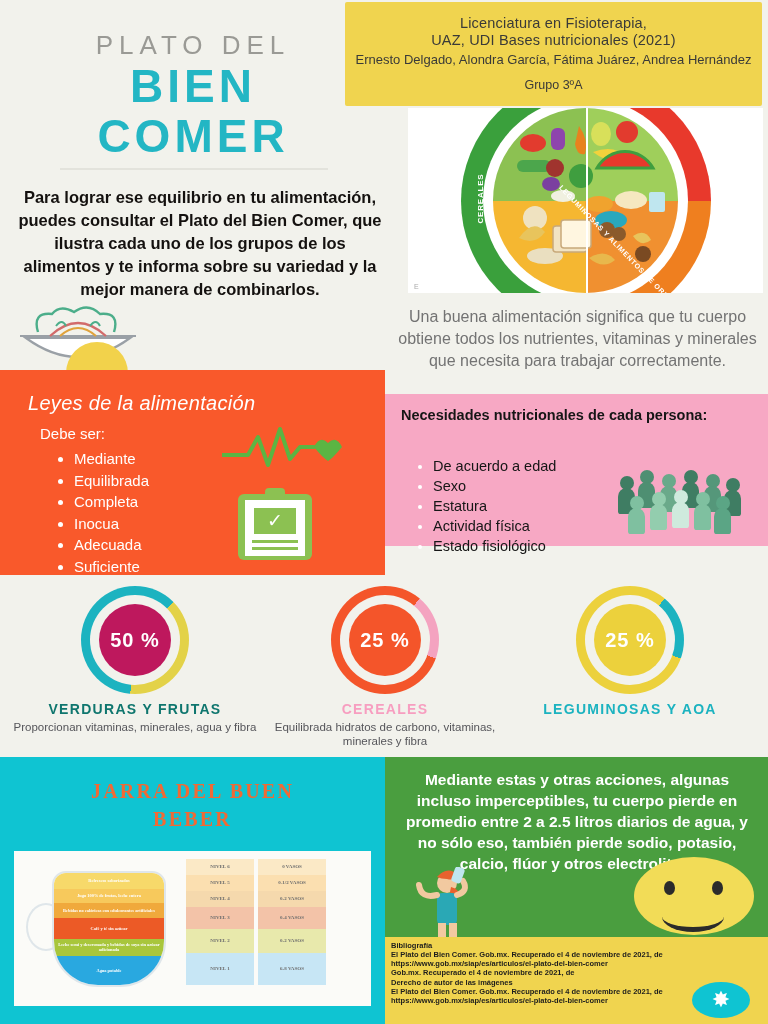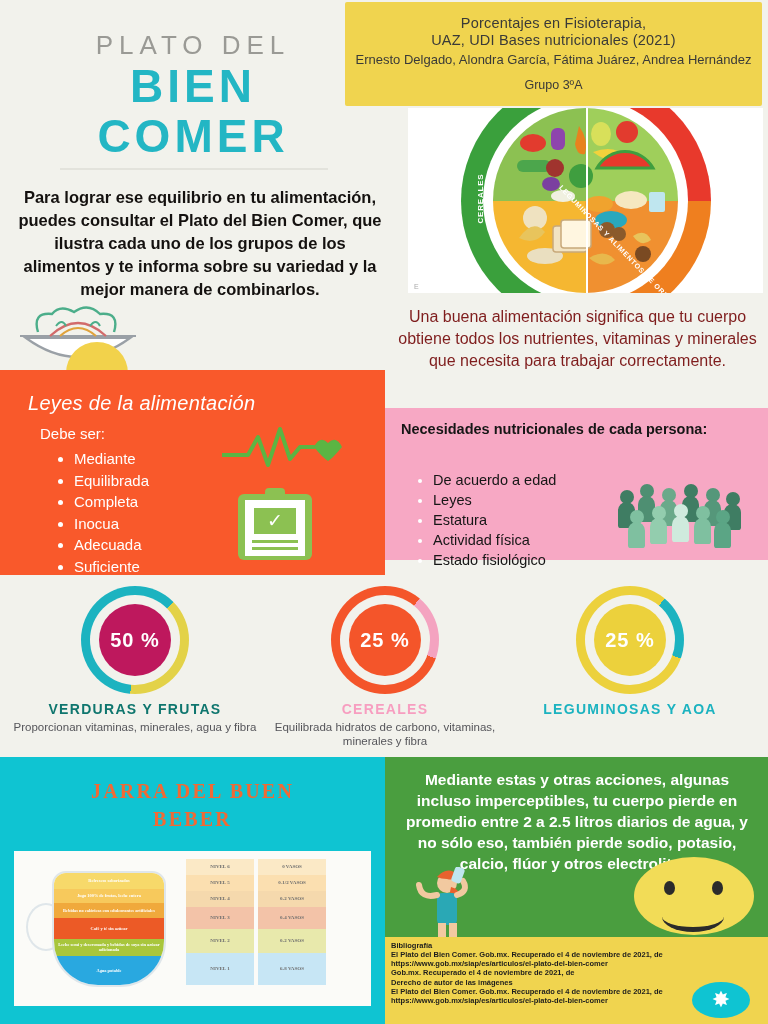--- a/index.html
+++ b/index.html
@@ -68,21 +68,21 @@
     position:absolute;left:0;right:0;text-align:center;color:#fff;
     font-size:9px;font-weight:700;letter-spacing:.8px;
   }
   .rl-left{transform:rotate(-90deg);top:118px;left:-106px;width:250px;font-size:8px;}
   .rl-right{transform:rotate(46deg);top:186px;left:66px;width:220px;font-size:7px;text-align:left;}
   .plate-mark{position:absolute;left:6px;bottom:3px;font-size:7px;color:#aaa;}
 
   
   .right-para{
     position:absolute;left:390px;top:306px;width:375px;
-    font-size:16px;line-height:22px;color:#7f1d1d;text-align:center;
+    font-size:16px;line-height:22px;color:#737373;text-align:center;
   }
 
   
   .orange-panel{
     position:absolute;left:0;top:370px;width:385px;height:205px;background:#f9592b;
   }
   .leyes-title{
     position:absolute;left:28px;top:22px;width:330px;
     color:#fff;font-size:20px;font-style:italic;font-weight:400;letter-spacing:.3px;
   }
@@ -92,21 +92,21 @@
   .cb-body{position:absolute;left:6px;top:6px;width:74px;height:66px;background:#8cc152;border-radius:6px;}
   .cb-paper{position:absolute;left:13px;top:12px;width:60px;height:56px;background:#fff;}
   .cb-clip{position:absolute;left:33px;top:0;width:20px;height:12px;background:#8cc152;border-radius:4px;}
   .cb-check{position:absolute;left:22px;top:20px;width:42px;height:26px;background:#8cc152;
     color:#fff;font-size:19px;line-height:26px;text-align:center;}
   .cb-line{position:absolute;left:20px;width:46px;height:3px;background:#8cc152;}
   .ecg{position:absolute;left:222px;top:55px;width:120px;height:48px;}
 
   
   .pink-panel{
-    position:absolute;left:385px;top:408px;width:383px;height:152px;background:#f7a8c4;
+    position:absolute;left:385px;top:394px;width:383px;height:152px;background:#f7a8c4;
   }
   .pink-title{position:absolute;left:16px;top:12px;width:340px;color:#161616;font-size:14.5px;font-weight:700;line-height:19px;}
   .pink-list{position:absolute;left:24px;top:62px;margin:0;padding-left:24px;color:#161616;font-size:14.5px;line-height:20px;}
   .pink-list li::marker{color:#ffffff;}
   .crowd{position:absolute;right:22px;bottom:14px;width:130px;height:64px;}
   .person{position:absolute;width:17px;}
   .person .h{width:14px;height:14px;border-radius:50%;margin:0 auto;}
   .person .b{width:17px;height:26px;border-radius:9px 9px 3px 3px;margin-top:-2px;}
 
   
@@ -167,21 +167,21 @@
   .biblio-line.url{font-weight:700;}
   .star-badge{position:absolute;right:18px;bottom:6px;width:58px;height:36px;border-radius:50%;
     background:#0fc4d2;display:flex;align-items:center;justify-content:center;color:#fff;font-size:22px;}
 </style>
 </head>
 <body>
 
 <div class="page">
 
   <div class="header-card">
-    <div class="hdr-l1">Porcentajes en Fisioterapia,</div>
+    <div class="hdr-l1">Licenciatura en Fisioterapia,</div>
     <div class="hdr-l1">UAZ, UDI Bases nutricionales (2021)</div>
     <div class="hdr-l2">Ernesto Delgado, Alondra García, Fátima Juárez, Andrea Hernández</div>
     <div class="hdr-l3">Grupo 3ºA</div>
   </div>
 
   <div class="title-wrap">
     <div class="t-small">PLATO DEL</div>
     <div class="t-big">BIEN</div>
     <div class="t-big">COMER</div>
   </div>
@@ -273,21 +273,21 @@
       <div class="cb-check">✓</div>
       <div class="cb-line" style="top:52px"></div>
       <div class="cb-line" style="top:59px"></div>
     </div>
   </div>
 
   <div class="pink-panel">
     <div class="pink-title">Necesidades nutricionales de cada persona:</div>
     <ul class="pink-list">
       <li>De acuerdo a edad</li>
-      <li>Leyes</li>
+      <li>Sexo</li>
       <li>Estatura</li>
       <li>Actividad física</li>
       <li>Estado fisiológico</li>
     </ul>
     <div class="crowd">
       <div class="person" style="left:2px;top:8px">
           <div class="h" style="background:#3f7d63"></div>
           <div class="b" style="background:#3f7d63"></div>
         </div>
       <div class="person" style="left:22px;top:2px">

